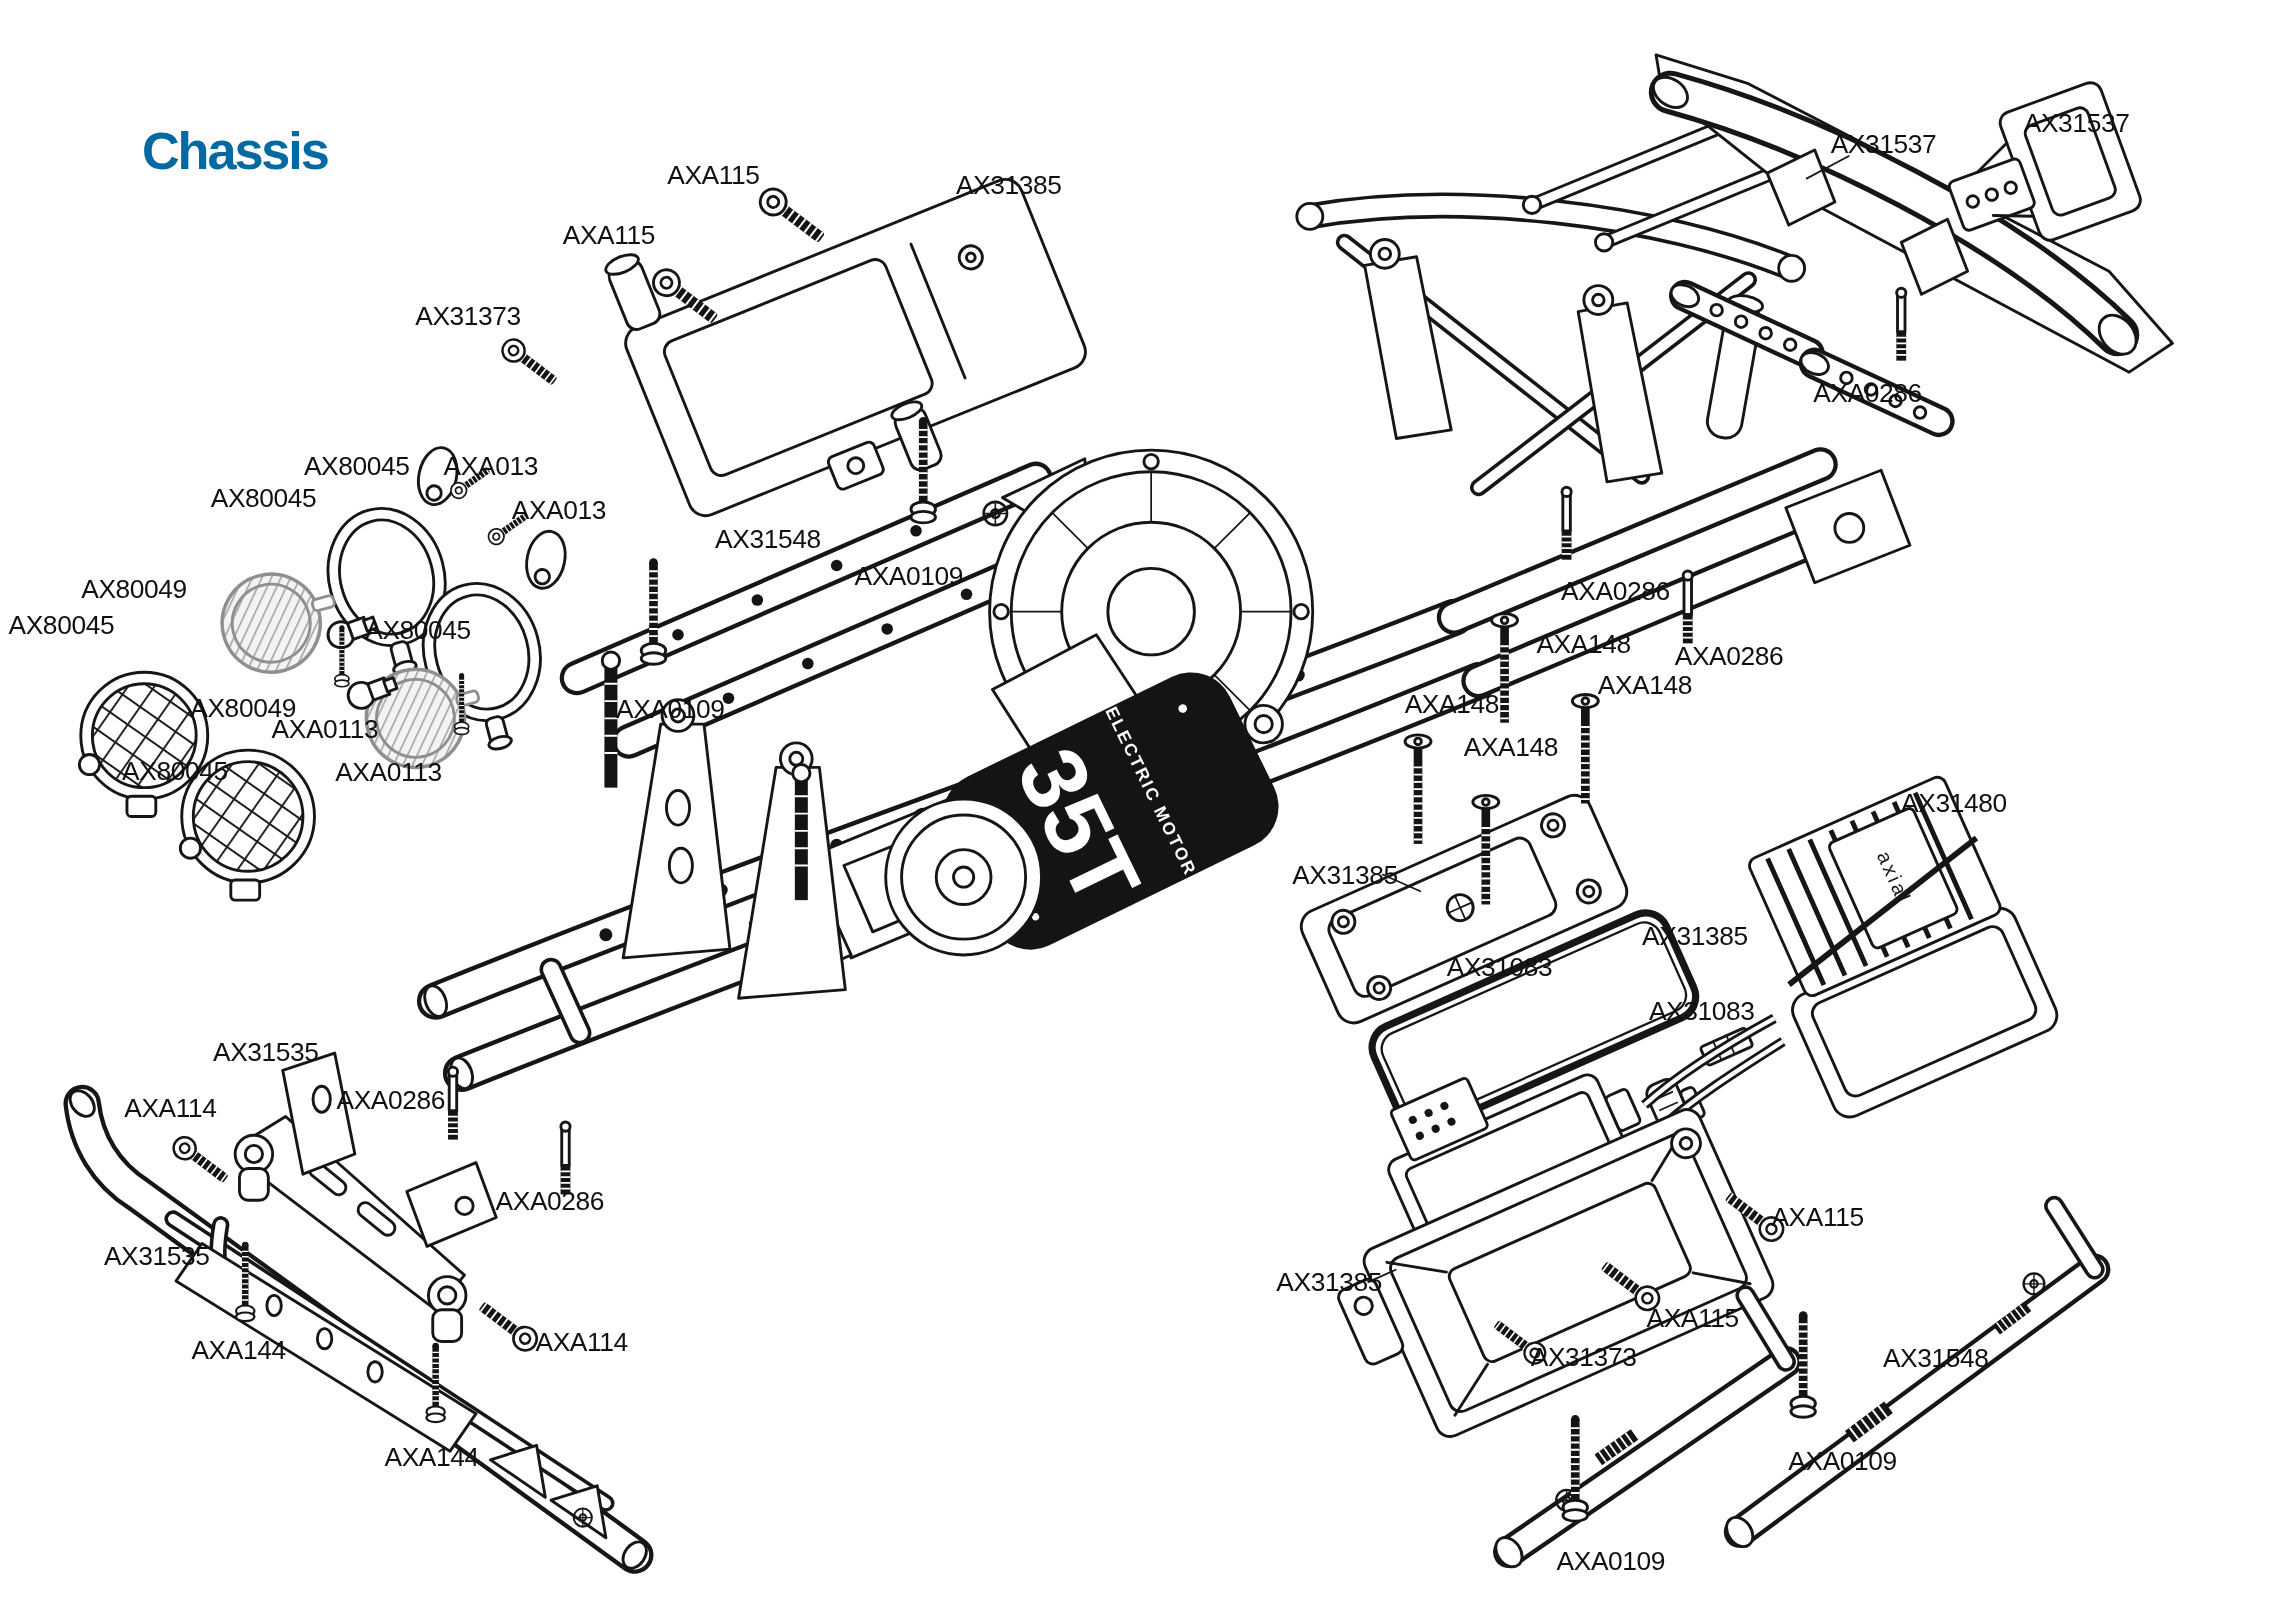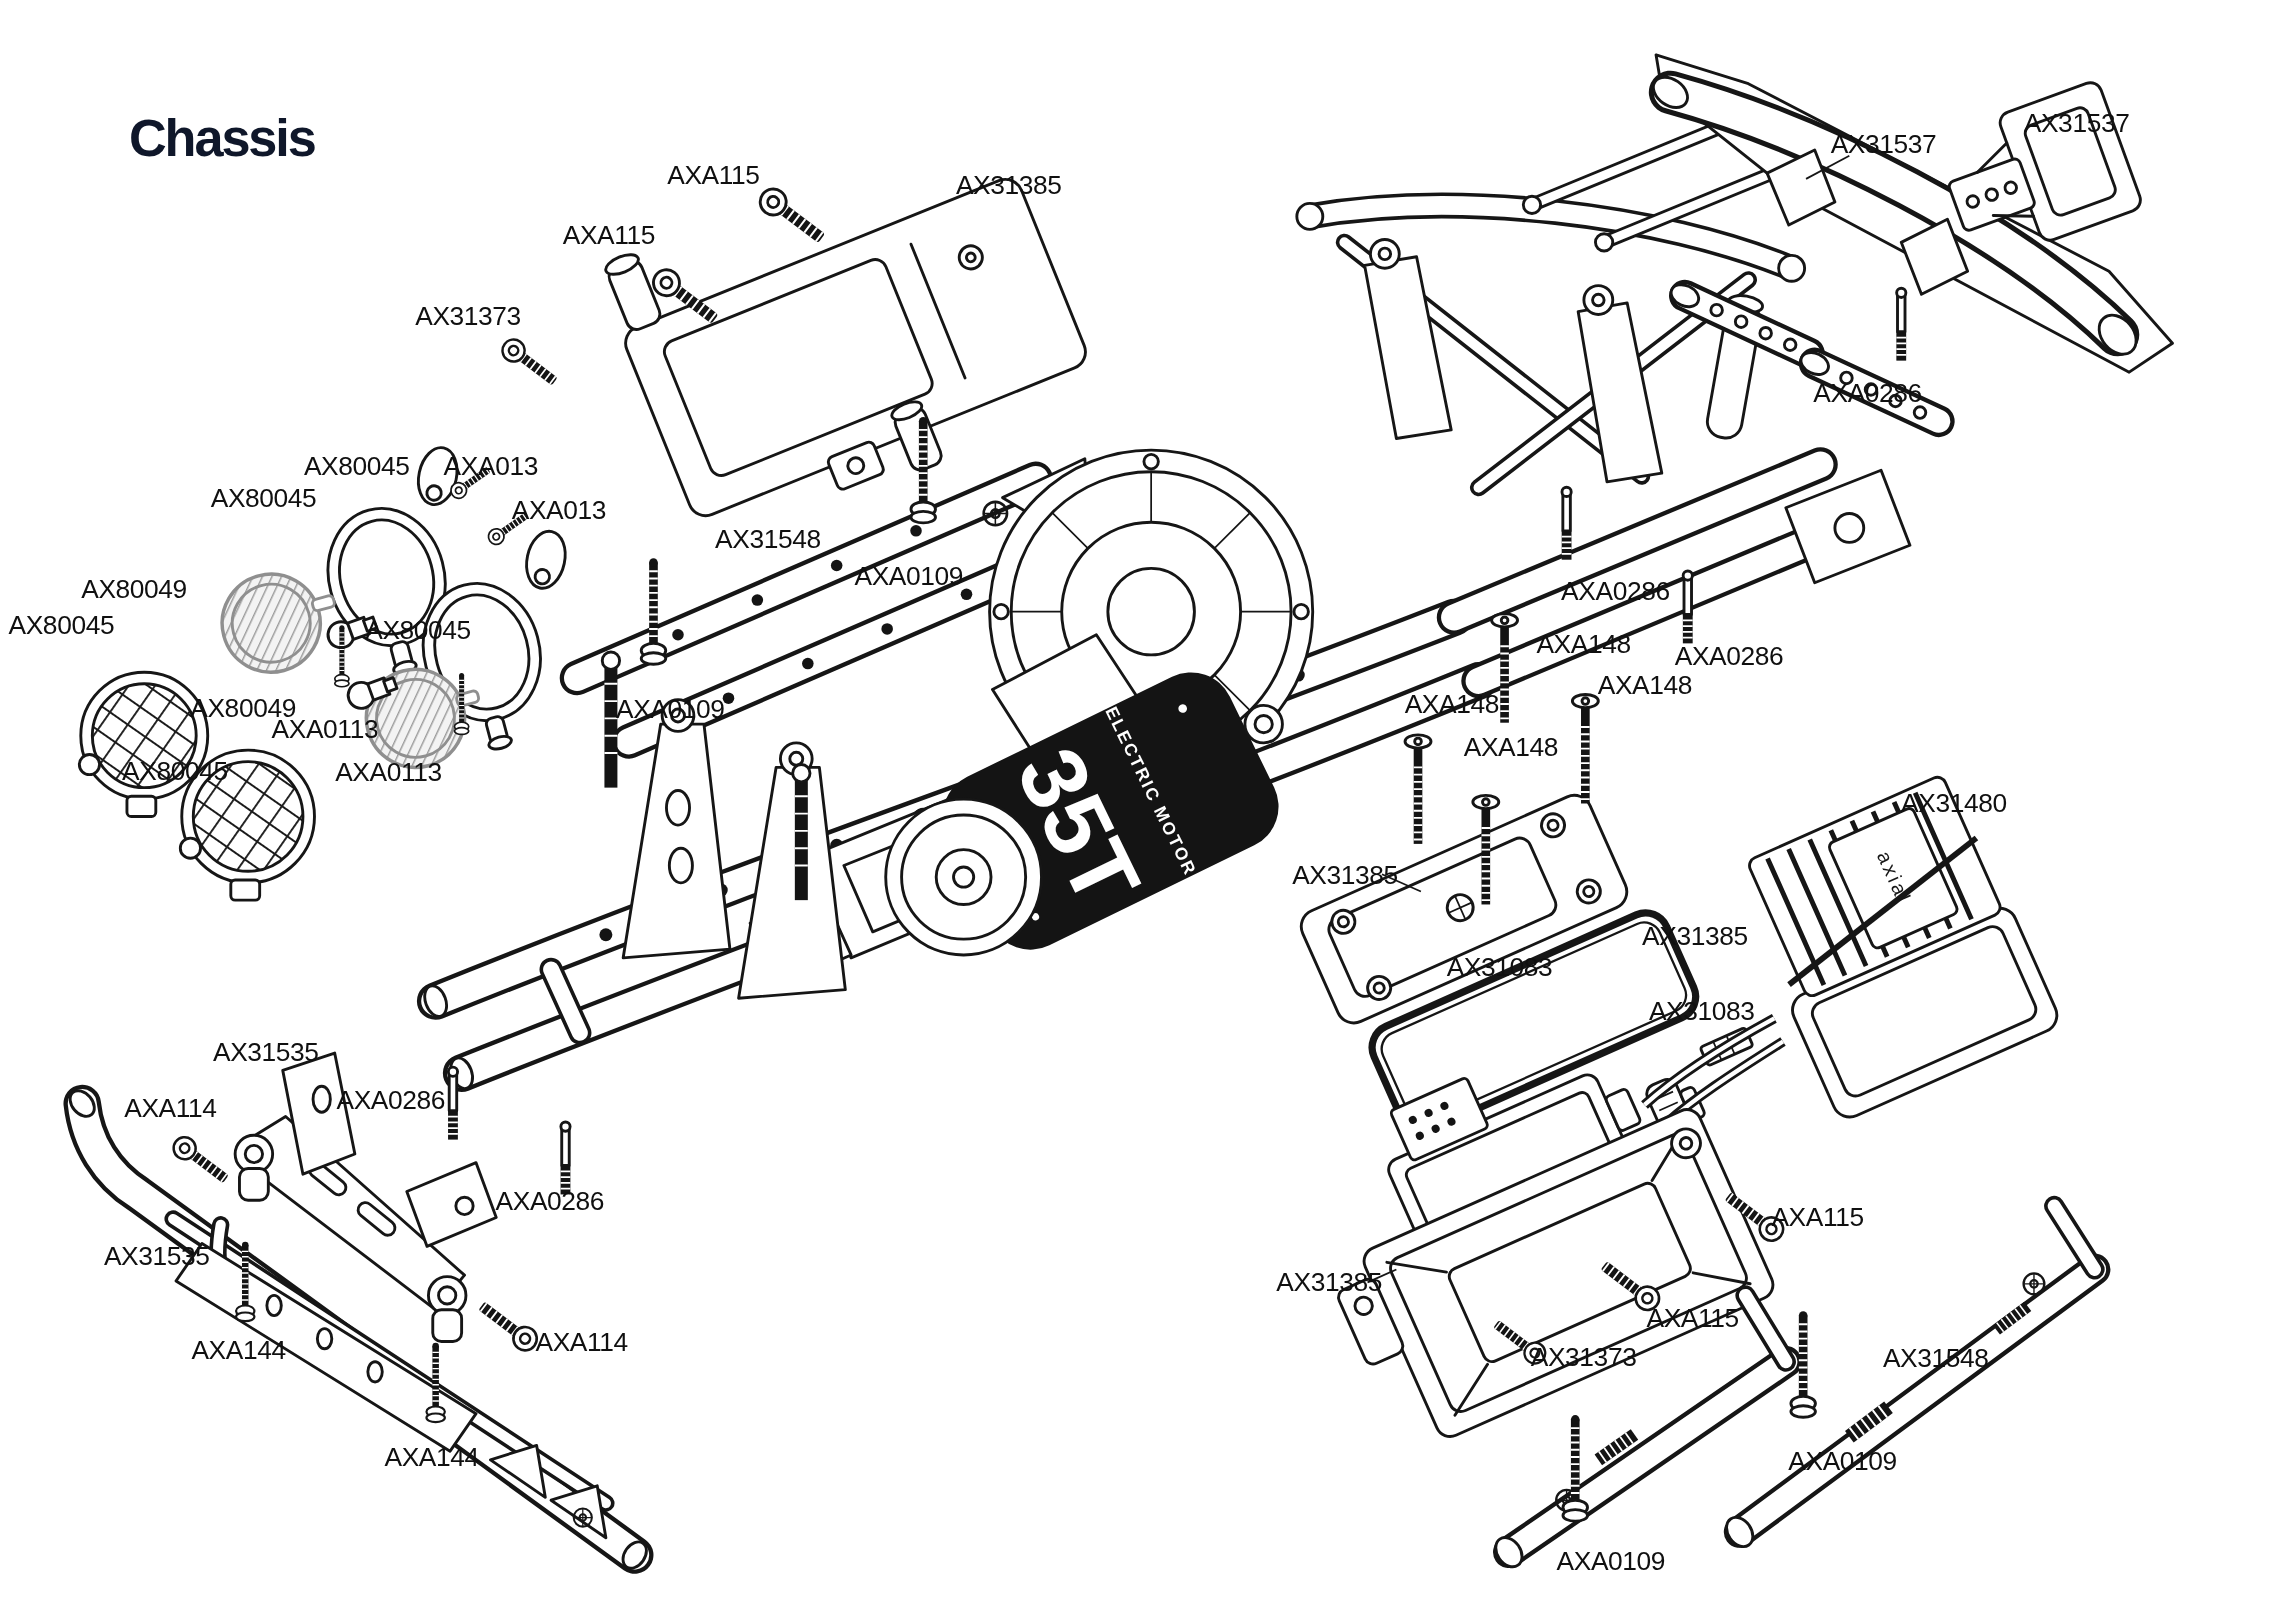--- a/index.html
+++ b/index.html
@@ -1,20 +1,20 @@
 <!DOCTYPE html>
 <html style="font-size:11.5px"><head>
 <meta charset="utf-8">
 <style>
   html,body{margin:0;padding:0;background:#fff}
   .stage{position:relative;width:100vw;height:71.4286vw;background:#fff;overflow:hidden;
          font-family:"Liberation Sans",sans-serif}
   .stage svg{position:absolute;left:0;top:0;width:100%;height:100%}
-  .title{position:absolute;left:5.5%;top:6.4%;margin:4px;font-size:2.3vw;font-weight:bold;
-         color:#0f172a;letter-spacing:-0.04em}
+  .title{position:absolute;left:5.5%;top:6.4%;margin:17px;font-size:2.3vw;font-weight:bold;
+         color:#0369a1;letter-spacing:-0.04em}
   .labels{position:absolute;left:0;top:0;width:100%;height:100%}
   .plabel{position:absolute;transform:translate(-50%,-50%);font-size:1.16vw;color:#101010;
           white-space:nowrap;letter-spacing:-0.015em}
   
   .ln{stroke:#161616;stroke-width:2;fill:none;stroke-linecap:round;stroke-linejoin:round}
   .thin{stroke:#161616;stroke-width:1.2;fill:none}
   .wh{fill:#fff;stroke:#161616;stroke-width:2;stroke-linejoin:round}
   .bk{fill:#141414;stroke:none}
   .gy{stroke:#8f8f8f;stroke-width:2;fill:none}
   .o30{stroke:#161616;stroke-width:30;fill:none;stroke-linecap:round}

